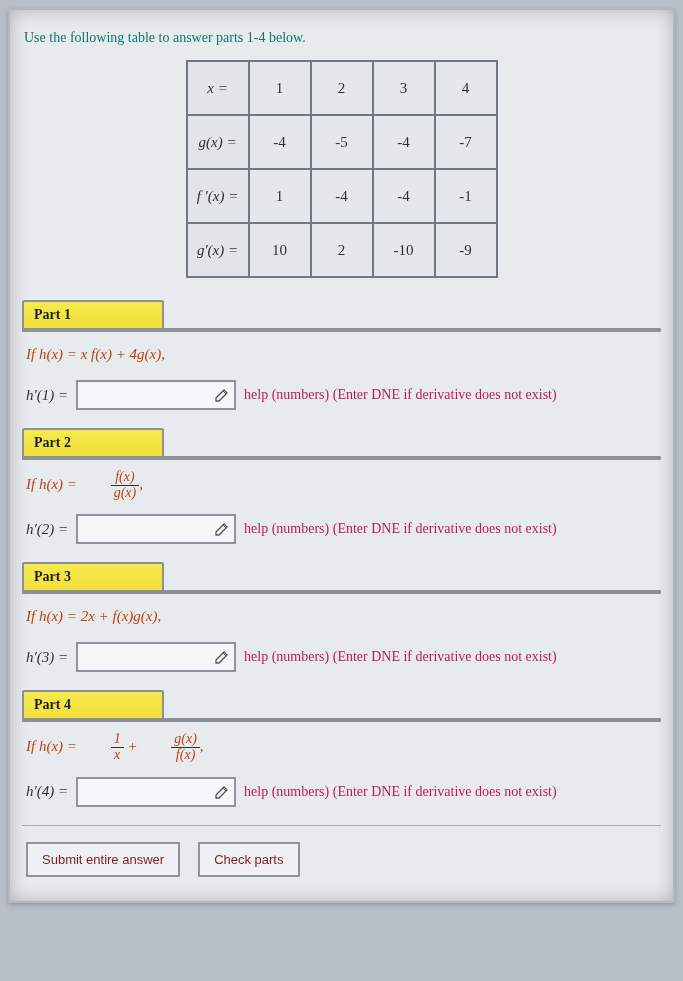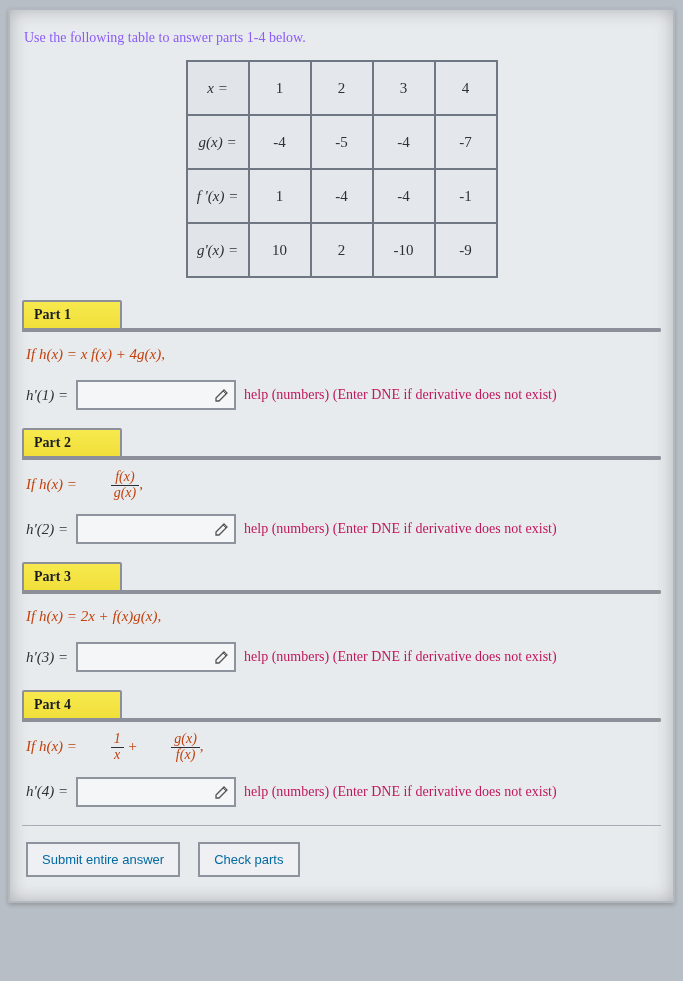--- a/index.html
+++ b/index.html
@@ -15,21 +15,21 @@
     background: #e8ebee;
     margin: 8px;
     padding: 18px 12px 24px 12px;
     border: 2px solid #b2b8c0;
     border-radius: 2px;
     box-shadow: 0 0 18px rgba(0,0,0,0.25) inset, 0 2px 4px rgba(0,0,0,0.2);
     filter: blur(0.25px);
   }
   .intro {
     font-size: 14px;
-    color: #8b5cf6;
+    color: #0f766e;
     margin: 2px 0 14px 2px;
   }
   table.data {
     border-collapse: collapse;
     margin: 0 auto 22px auto;
   }
   table.data td {
     border: 2px solid #6f7782;
     width: 62px;
     height: 54px;
@@ -43,21 +43,21 @@
     font-family: "Times New Roman", serif;
     background: #e1e4e8;
   }
   .part-header {
     background: linear-gradient(#f7e94e, #f1df3a);
     border: 2px solid #8d9099;
     border-radius: 2px;
     padding: 5px 10px;
     font-size: 14px;
     font-weight: bold;
-    width: 100px;
+    width: 142px;
     margin-top: 0;
   }
   .part-rule {
     height: 4px;
     background: linear-gradient(#f7e94e, #f1df3a);
     border: 2px solid #8d9099;
     border-left: none;
     border-radius: 0 2px 2px 0;
     margin-top: -2px;
     margin-bottom: 10px;
@@ -122,21 +122,21 @@
     gap: 18px;
     margin-top: 16px;
     margin-left: 4px;
   }
   .btn {
     border: 2px solid #8e949e;
     background: #eef0f3;
     padding: 8px 14px;
     font-family: Arial, sans-serif;
     font-size: 13px;
-    color: #0369a1;
+    color: #7f1d1d;
     cursor: pointer;
   }
   .sep-rule {
     border: none;
     border-top: 1.5px solid #a7adb5;
     margin: 16px 0 4px 0;
   }
 </style>
 </head>
 <body>

